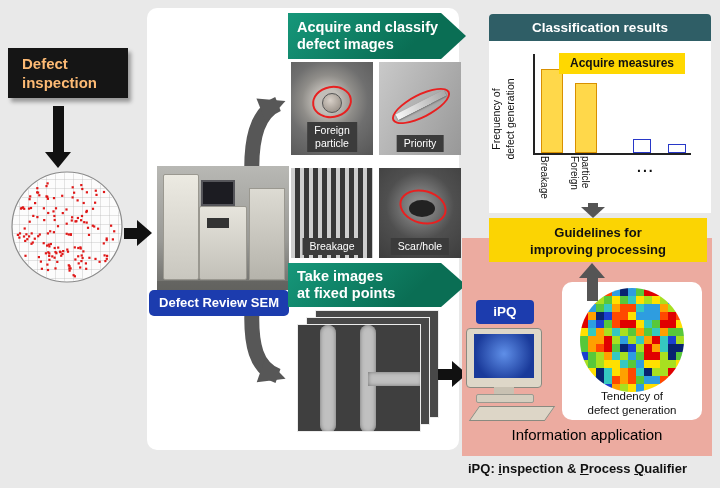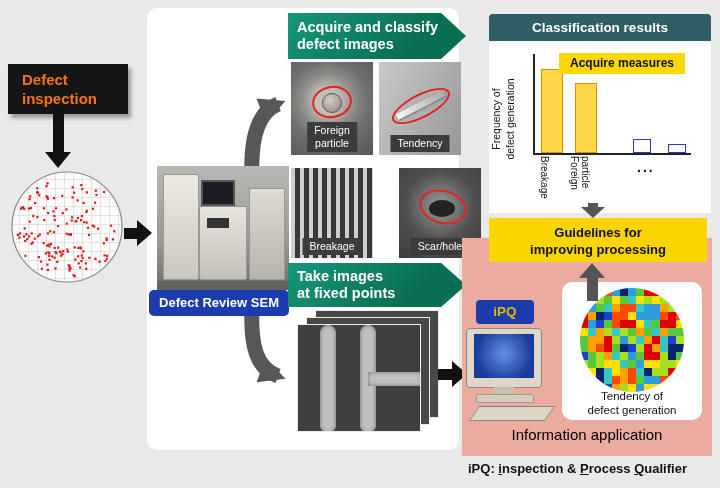--- a/index.html
+++ b/index.html
@@ -2,21 +2,21 @@
 <html><head>
 <meta charset="utf-8">
 <style>
   html,body{margin:0;padding:0;background:#cfcfcf;}
   .stage{position:relative;width:720px;height:488px;background:#e9e9e9;overflow:hidden;
          font-family:"Liberation Sans",sans-serif;color:#111;}
   .abs{position:absolute;}
   .pre{white-space:pre-line;}
 
   
-  .black-box{left:8px;top:64px;width:120px;height:50px;background:#151515;color:#f97316;
+  .black-box{left:8px;top:48px;width:120px;height:50px;background:#151515;color:#fdba74;
              font-size:15px;font-weight:600;line-height:1.25;padding:7px 0 0 14px;box-sizing:border-box;
              box-shadow:3px 4px 4px rgba(0,0,0,.35);}
   .wafer-caption{left:0;top:287px;width:142px;text-align:center;font-size:12.5px;line-height:1.2;}
 
   
   .arr{position:absolute;display:flex;align-items:center;justify-content:center;}
   .arr.col{flex-direction:column;}
   .shaft{background:#111;}
   .gray .shaft{background:#555;}
   .head-down{width:0;height:0;border-left:13px solid transparent;border-right:13px solid transparent;border-top:16px solid #111;}
@@ -44,21 +44,21 @@
           display:flex;align-items:center;box-sizing:border-box;padding:0 0 0 9px;}
   .banner1{left:288px;top:13px;width:178px;height:46px;}
   .banner2{left:288px;top:263px;width:178px;height:44px;}
 
   
   .tile{position:absolute;overflow:hidden;background:#888;}
   .t1{left:291px;top:62px;width:82px;height:93px;
       background:radial-gradient(circle at 45% 42%,#c2beb8 0 12px,#8f8d89 26px,#6f6f6f 40px,#565656 100%);}
   .t2{left:379px;top:62px;width:82px;height:93px;background:linear-gradient(115deg,#c9c9c9,#989898);}
   .t3{left:291px;top:168px;width:82px;height:90px;background:repeating-linear-gradient(90deg,#cfcfcf 0 4px,#383838 4px 9px);}
-  .t4{left:399px;top:168px;width:82px;height:90px;
+  .t4{left:379px;top:168px;width:82px;height:90px;
       background:radial-gradient(circle at 50% 42%,#8a8a8a 0 8px,#4f4f4f 34px,#3a3a3a 72px);}
   .tile-label{position:absolute;left:50%;bottom:3px;transform:translateX(-50%);background:#3b3b3b;color:#fff;
               font-size:10.5px;line-height:1.25;padding:2px 7px;text-align:center;white-space:pre-line;}
   .red-ellipse{position:absolute;border:2.5px solid #e82020;border-radius:50%;}
   .particle{position:absolute;left:31px;top:31px;width:18px;height:18px;border-radius:50%;
             background:radial-gradient(circle at 40% 35%,#d8d0c8,#8a8279);border:1px solid #555;}
   .scratch{position:absolute;left:15px;top:40px;width:54px;height:6px;transform:rotate(-27deg);
            background:linear-gradient(90deg,#f7f7f7,#a8a8a8);box-shadow:0 1px 2px #666;}
   .scar{position:absolute;left:30px;top:32px;width:26px;height:17px;border-radius:50%;background:#222;}
 
@@ -83,21 +83,21 @@
   .bar-label{position:absolute;top:115px;height:52px;writing-mode:vertical-lr;font-size:10px;line-height:11px;color:#111;}
   .priority-badge{position:absolute;left:70px;top:12px;width:126px;height:21px;background:#ffd800;color:#111;
                   font-size:12px;font-weight:bold;text-align:center;line-height:21px;}
   .ellipsis{position:absolute;left:148px;top:118px;font-size:14px;font-weight:bold;letter-spacing:2px;}
 
   
   .guidelines{left:489px;top:218px;width:218px;height:44px;background:#fbd403;color:#111;font-weight:bold;
               font-size:13px;line-height:1.3;text-align:center;padding-top:7px;box-sizing:border-box;z-index:5;}
   .pink-panel{left:462px;top:238px;width:250px;height:218px;background:#ecaba0;z-index:1;}
   .app-title{position:absolute;left:0;right:0;top:188px;text-align:center;font-size:15px;color:#000;}
-  .ipq-label{left:476px;top:300px;width:58px;height:24px;background:#1c3cae;border-radius:4px;color:#eab308;
+  .ipq-label{left:476px;top:300px;width:58px;height:24px;background:#1c3cae;border-radius:4px;color:#ffffff;
              font-size:13.5px;font-weight:bold;text-align:center;line-height:24px;z-index:3;}
   .pc{left:466px;top:328px;width:86px;height:96px;z-index:2;}
   .pc .mon{position:absolute;left:0;top:0;width:74px;height:58px;background:#ded7c8;border:1.5px solid #8a8a80;border-radius:4px;}
   .pc .scrn{position:absolute;left:8px;top:6px;width:60px;height:44px;background:radial-gradient(circle at 50% 45%,#5f8fe8,#1a3a9a 75%);}
   .pc .stand{position:absolute;left:28px;top:59px;width:20px;height:7px;background:#c8c1b2;}
   .pc .base{position:absolute;left:10px;top:66px;width:56px;height:7px;background:#d5cebf;border:1px solid #9a9a90;border-radius:2px;}
   .pc .kbd{position:absolute;left:8px;top:78px;width:74px;height:13px;background:#ddd6c7;border:1px solid #8a8a80;transform:skewX(-35deg);}
   .tend-card{left:562px;top:282px;width:140px;height:138px;background:#fff;border-radius:10px;z-index:2;}
   .heatmap{position:absolute;left:18px;top:6px;width:104px;height:104px;border-radius:50%;overflow:hidden;
            display:flex;flex-wrap:wrap;background:#eee;}
@@ -322,21 +322,21 @@
 
   <div class="tile t1">
     <div class="particle"></div>
     <div class="red-ellipse" style="left:21px;top:24px;width:36px;height:28px;transform:rotate(-10deg);"></div>
     <div class="tile-label">Foreign
 particle</div>
   </div>
   <div class="tile t2">
     <div class="scratch"></div>
     <div class="red-ellipse" style="left:10px;top:32px;width:60px;height:20px;transform:rotate(-27deg);"></div>
-    <div class="tile-label">Tendency</div>
+    <div class="tile-label">Priority</div>
   </div>
   <div class="tile t3">
     <div class="tile-label">Breakage</div>
   </div>
   <div class="tile t4">
     <div class="scar"></div>
     <div class="red-ellipse" style="left:20px;top:22px;width:44px;height:30px;transform:rotate(15deg);"></div>
     <div class="tile-label">Scar/hole</div>
   </div>
 

